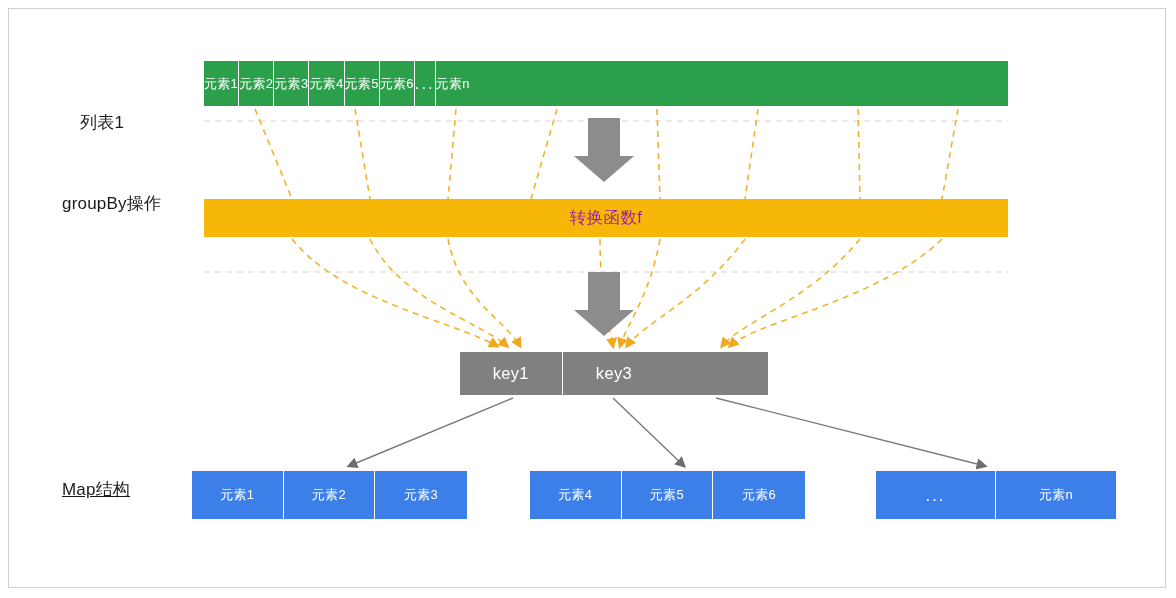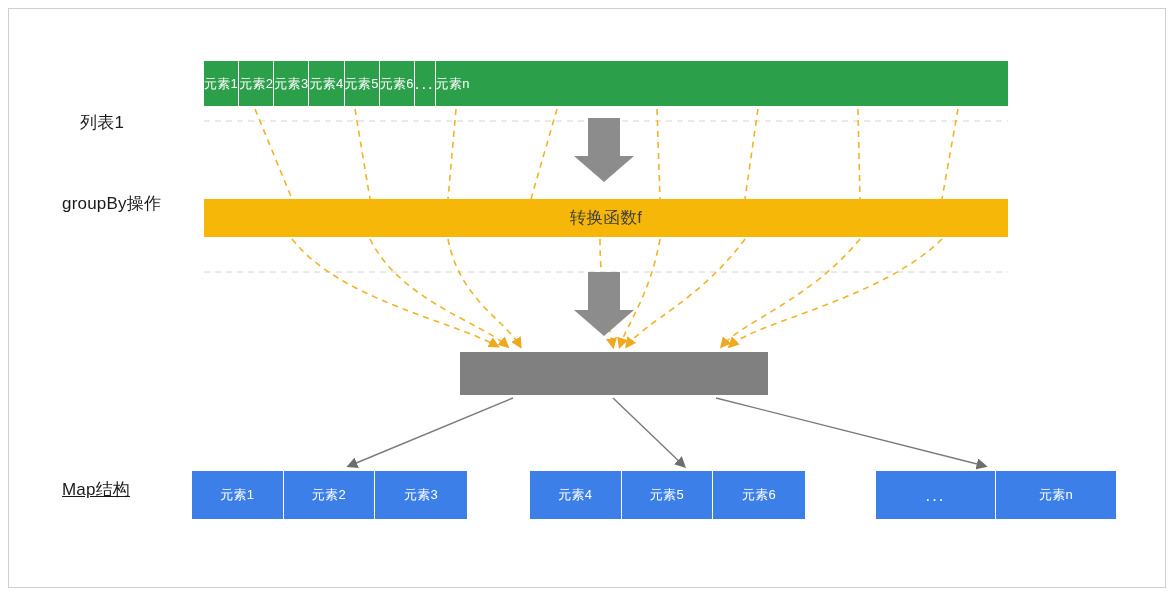--- a/index.html
+++ b/index.html
@@ -62,21 +62,21 @@
     border-right:1px solid #ffffff;
   }
   #list-row .cell:last-child{border-right:none;}
 
   
   #transform-bar{
     position:absolute;
     left:204px;top:199px;width:804px;height:38px;
     background:#f7b708;
     display:flex;align-items:center;justify-content:center;
-    color:#404040;font-size:16.5px;letter-spacing:0.4px;
+    color:#a21caf;font-size:16.5px;letter-spacing:0.4px;
   }
 
   
   #key-row{
     left:460px;top:352px;width:308px;height:43px;
     background:#808080;
   }
   #key-row .cell{
     height:43px;
     width:102.6px;
@@ -173,20 +173,22 @@
     <div class="cell">元素6</div>
     <div class="cell ellipsis-cell">...</div>
     <div class="cell">元素n</div>
   </div>
 
   <div id="transform-bar">
     <span>转换函数f</span>
   </div>
 
   <div class="row" id="key-row">
+    <div class="cell">key1</div>
+    <div class="cell">key3</div>
   </div>
 
   <div class="map-group" id="map-group-0">
     <div class="cell">元素1</div>
     <div class="cell">元素2</div>
     <div class="cell">元素3</div>
   </div>
   <div class="map-group" id="map-group-1">
     <div class="cell">元素4</div>
     <div class="cell">元素5</div>

